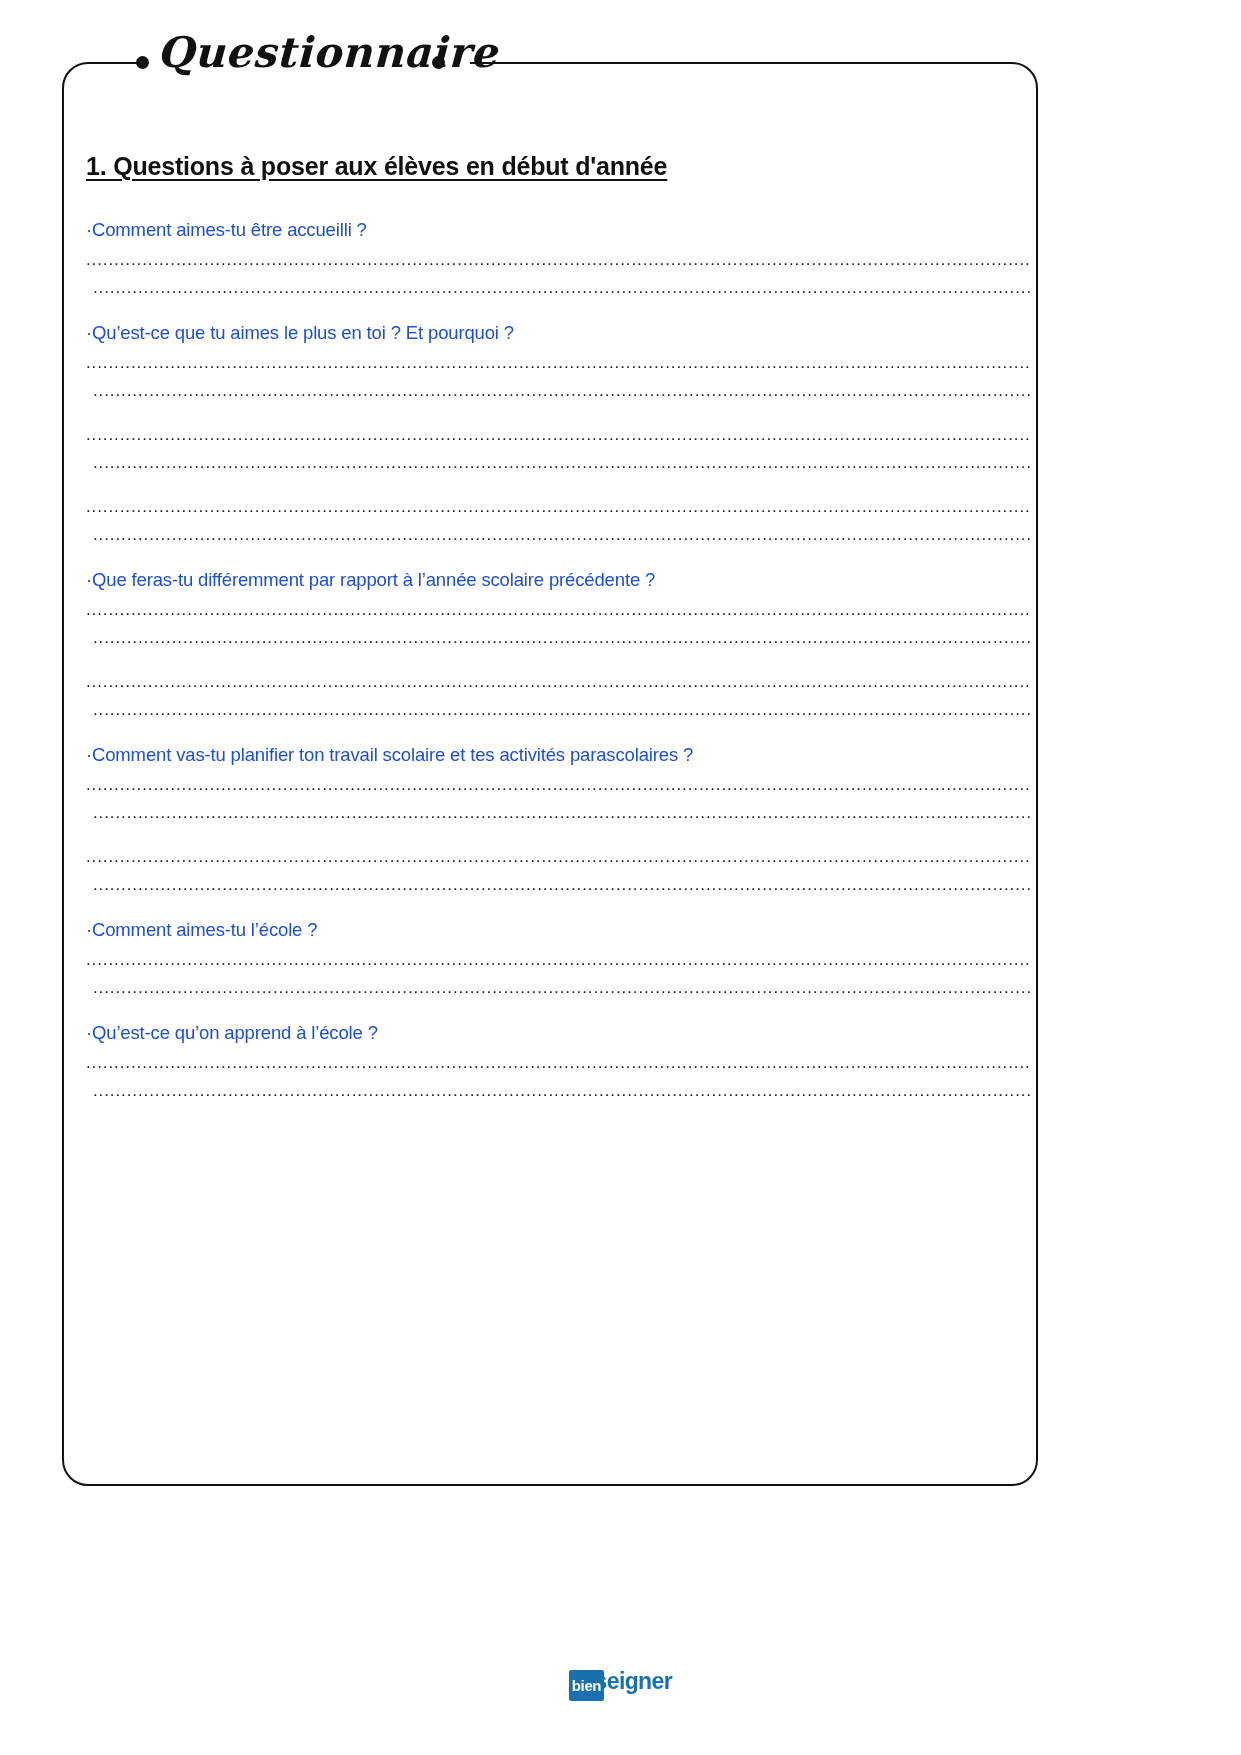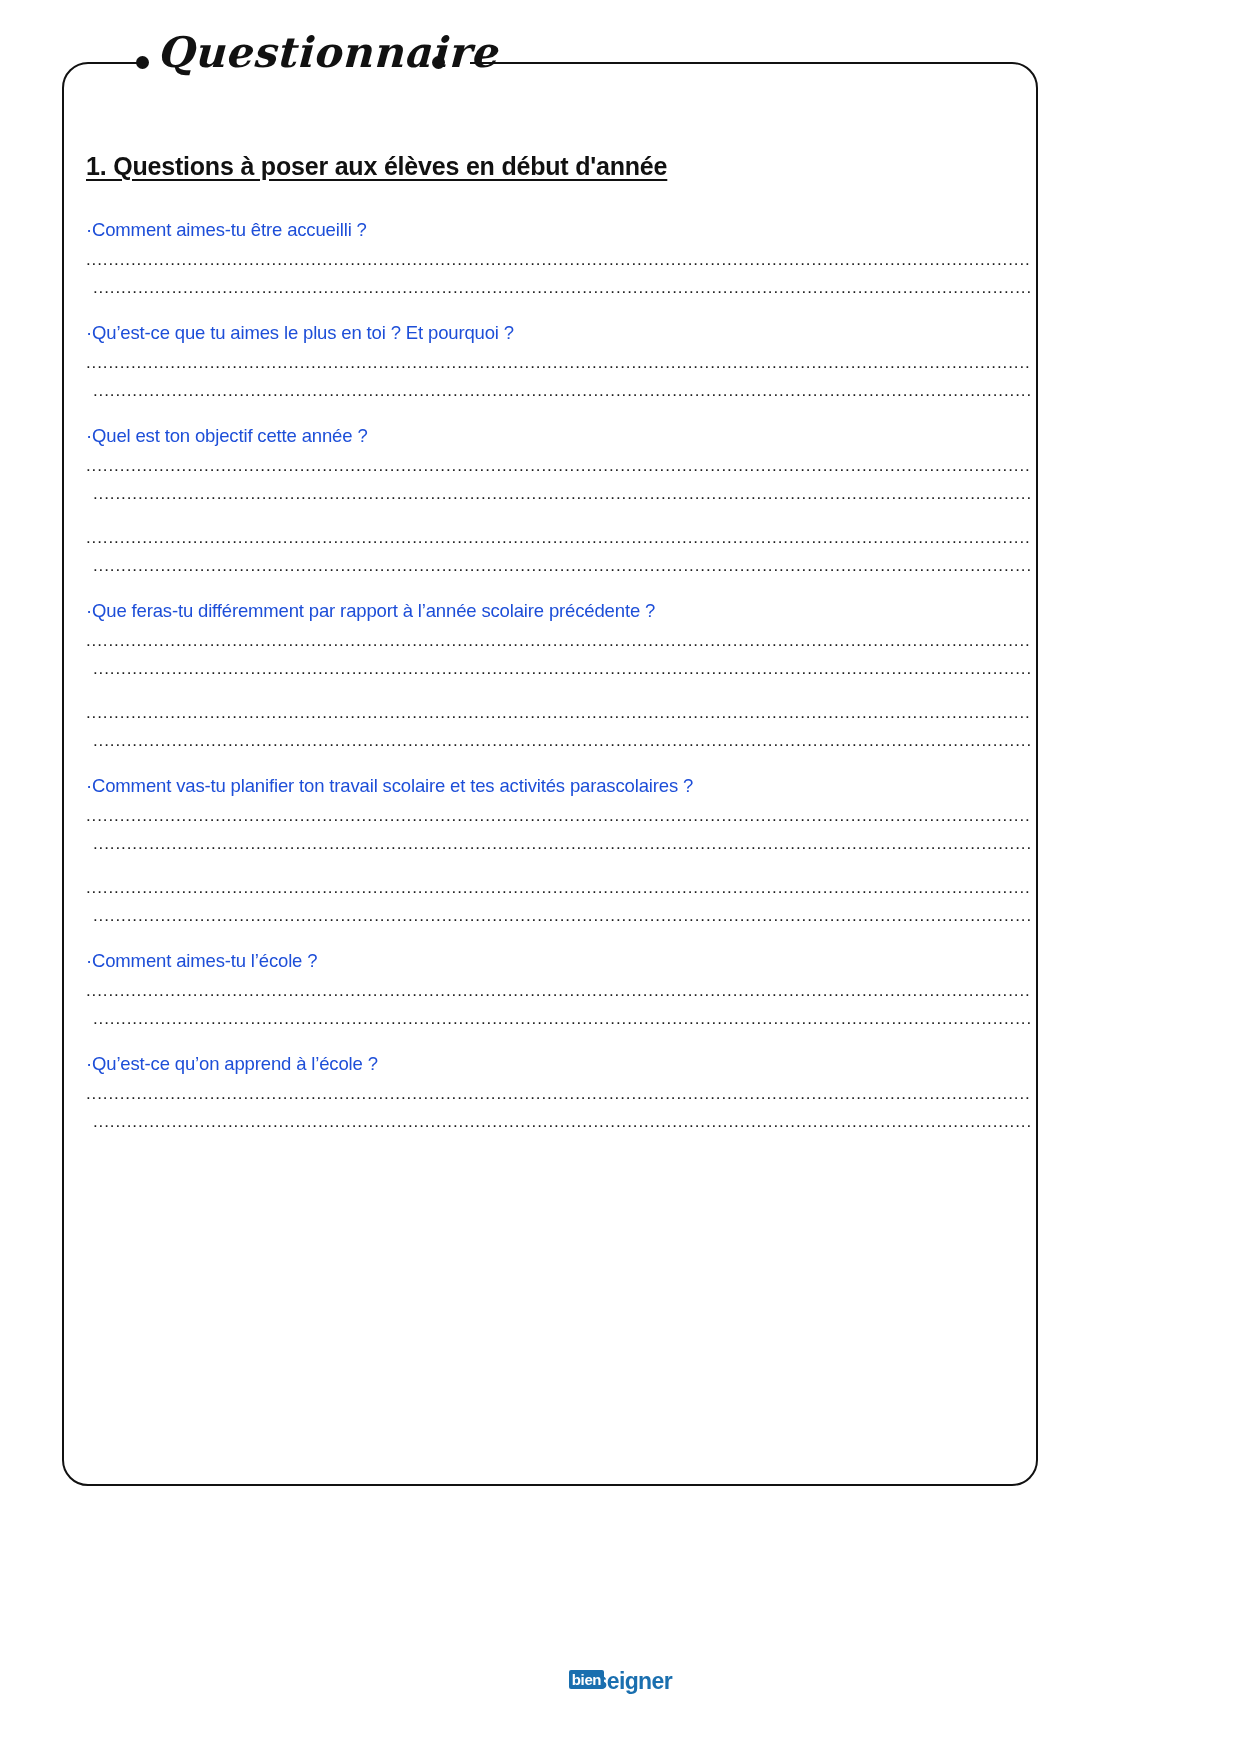--- a/index.html
+++ b/index.html
@@ -134,21 +134,21 @@
   .logo-bien {
     position: absolute;
     left: 0px;
     top: 0px;
     background: #1a6faf;
     color: #ffffff;
     font-family: "Liberation Sans", sans-serif;
     font-weight: bold;
     font-size: 15px;
     line-height: 15px;
-    padding: 2px 3px;
+    padding: 8px 3px;
     border-radius: 2px;
     letter-spacing: -0.4px;
   }
   .logo-enseigner {
     display: block;
     margin-top: 0;
     color: #1a6faf;
     font-family: "Liberation Sans", sans-serif;
     font-weight: bold;
     font-size: 23px;
@@ -178,21 +178,20 @@
       <div class="dot-line second">...................................................................................................................................................................................................................</div>
     </div>
 
     <div class="q-block">
       <p class="q-text">·Qu’est-ce que tu aimes le plus en toi ? Et pourquoi ?</p>
       <div class="dot-line first">...................................................................................................................................................................................................................</div>
       <div class="dot-line second">...................................................................................................................................................................................................................</div>
     </div>
 
     <div class="q-block">
-      <p class="q-text">·Quel est ton objectif cette année ?</p>
       <div class="dot-line first">...................................................................................................................................................................................................................</div>
       <div class="dot-line second">...................................................................................................................................................................................................................</div>
     </div>
 
     <div class="q-block">
       <div class="dot-line first">...................................................................................................................................................................................................................</div>
       <div class="dot-line second">...................................................................................................................................................................................................................</div>
     </div>
 
     <div class="q-block">

